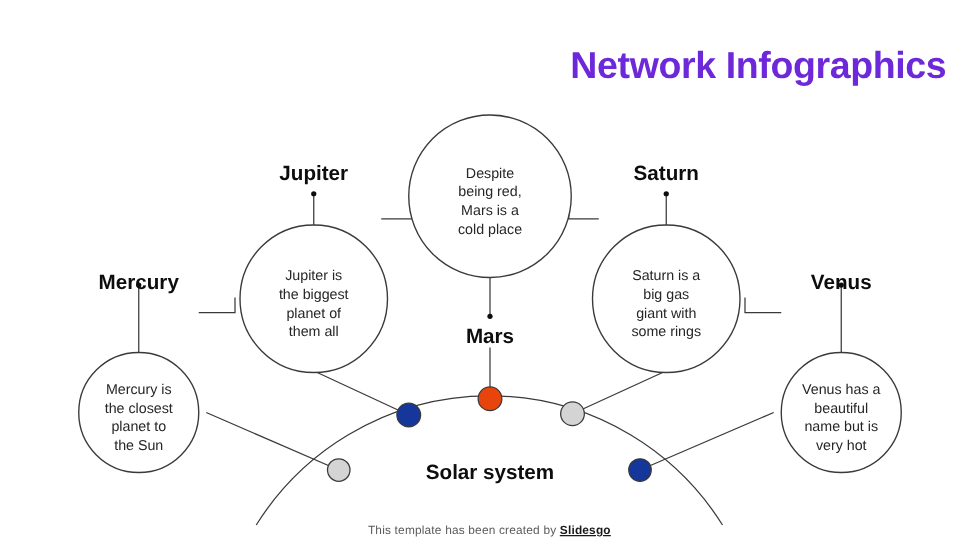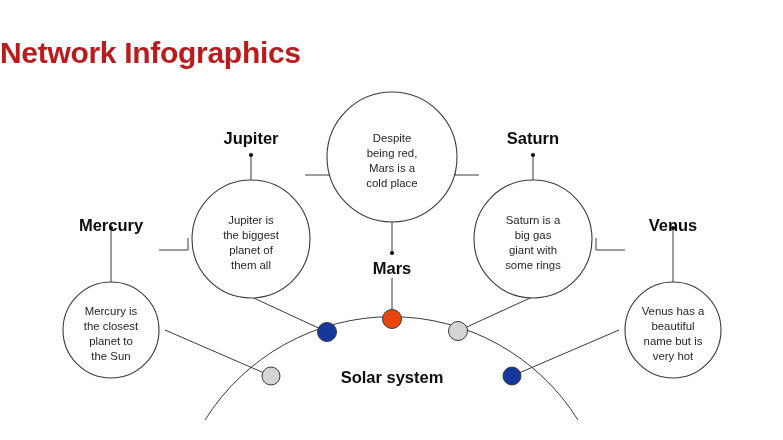--- a/index.html
+++ b/index.html
@@ -19,25 +19,25 @@
     position: relative;
     width: 783px;
     height: 440px;
     background: #ffffff;
   }
   #page-title {
     position: absolute;
     top: 36px;
     left: 0;
     width: 757px;
-    text-align: left;
+    text-align: right;
     font-size: 30px;
     font-weight: bold;
     letter-spacing: -0.3px;
-    color: #b91c1c;
+    color: #6d28d9;
   }
   .diagram-svg {
     position: absolute;
     top: 0;
     left: 0;
   }
   .node-label {
     font-family: "Liberation Sans", sans-serif;
     font-size: 16.5px;
     font-weight: bold;
@@ -197,14 +197,17 @@
     <text class="node-label" x="111" y="231">Mercury</text>
     <text class="node-label" x="251" y="144">Jupiter</text>
     <text class="node-label" x="392" y="274">Mars</text>
     <text class="node-label" x="533" y="144">Saturn</text>
     <text class="node-label" x="673" y="231">Venus</text>
 
     <text class="center-label" x="392" y="383">Solar system</text>
 
   </svg>
 
+  <div id="footer">
+    <span>This template has been created by </span><a class="brand" href="#">Slidesgo</a>
+  </div>
 
 </div>
 
 </body></html>

